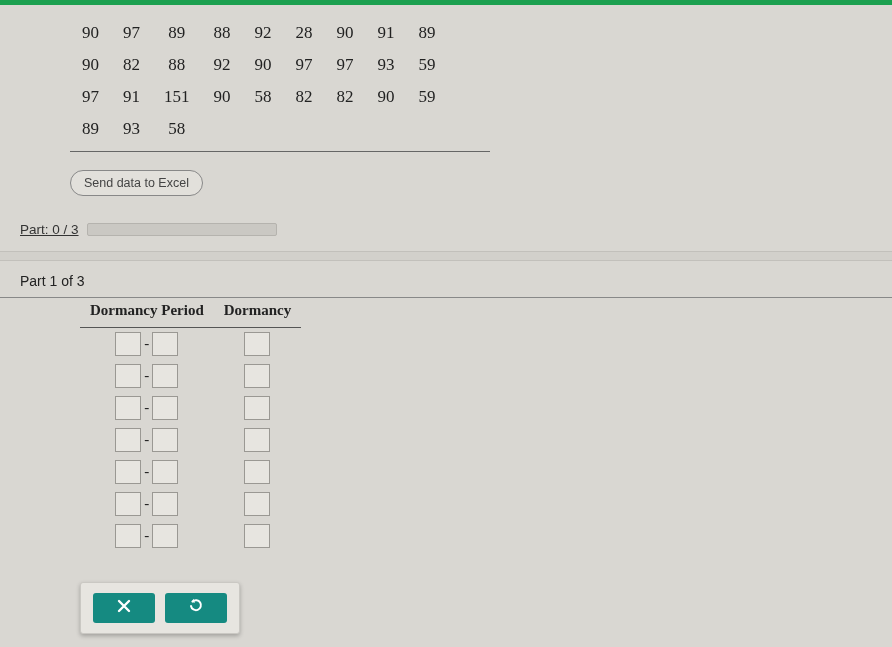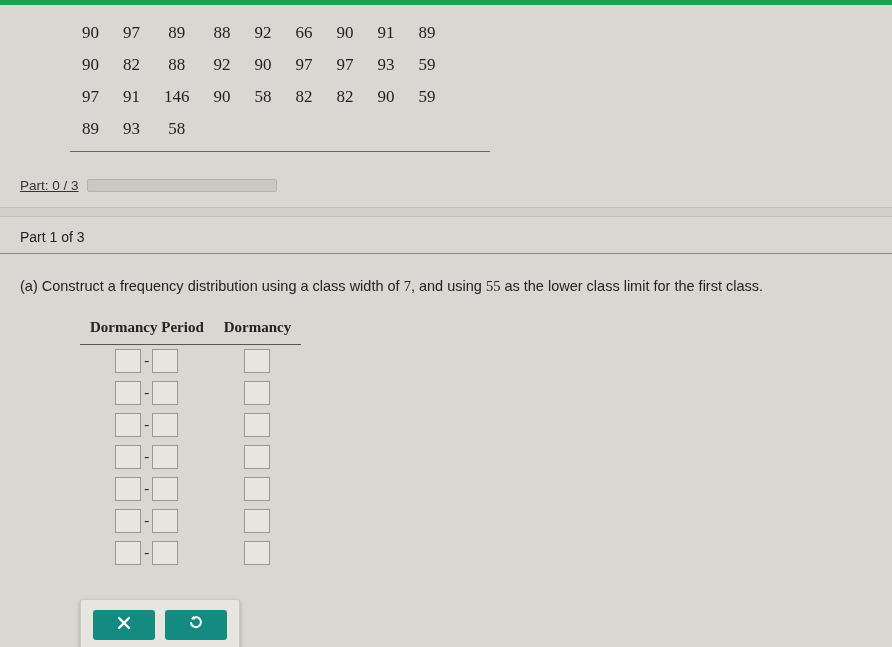--- a/index.html
+++ b/index.html
@@ -181,40 +181,40 @@
 
   <div class="data-section">
     <table class="data-table">
       <tbody id="data-tbody">
           <tr>
             <td>90</td>
             <td>97</td>
             <td>89</td>
             <td>88</td>
             <td>92</td>
-            <td>66</td>
+            <td>28</td>
             <td>90</td>
             <td>91</td>
             <td>89</td>
           </tr>
           <tr>
             <td>90</td>
             <td>82</td>
             <td>88</td>
             <td>92</td>
             <td>90</td>
             <td>97</td>
             <td>97</td>
             <td>93</td>
             <td>59</td>
           </tr>
           <tr>
             <td>97</td>
             <td>91</td>
-            <td>146</td>
+            <td>151</td>
             <td>90</td>
             <td>58</td>
             <td>82</td>
             <td>82</td>
             <td>90</td>
             <td>59</td>
           </tr>
           <tr>
             <td>89</td>
             <td>93</td>
@@ -222,38 +222,36 @@
             <td></td>
             <td></td>
             <td></td>
             <td></td>
             <td></td>
             <td></td>
           </tr>
         </tbody>
     </table>
     <hr class="data-table-hr">
+    <button class="excel-btn">Send data to Excel</button>
   </div>
 
   <div class="part-progress">
     <span class="part-progress-label">Part: 0 / 3</span>
     <div class="progress-bar">
       <div class="progress-fill"></div>
     </div>
   </div>
 
   <div class="divider"></div>
 
   <div class="part-section">
     <div class="part-label">Part 1 of 3</div>
     <hr class="part-underline">
 
-    <div class="question-text">
-      <span>(a) Construct a frequency distribution using a class width of </span><span class="serif">7</span><span>, and using </span><span class="serif">55</span><span> as the lower class limit for the first class.</span>
-    </div>
 
     <div class="freq-area">
       <table class="freq-table">
         <thead>
           <tr>
             <th>Dormancy Period</th>
             <th>Dormancy</th>
           </tr>
         </thead>
         <tbody id="freq-tbody">

